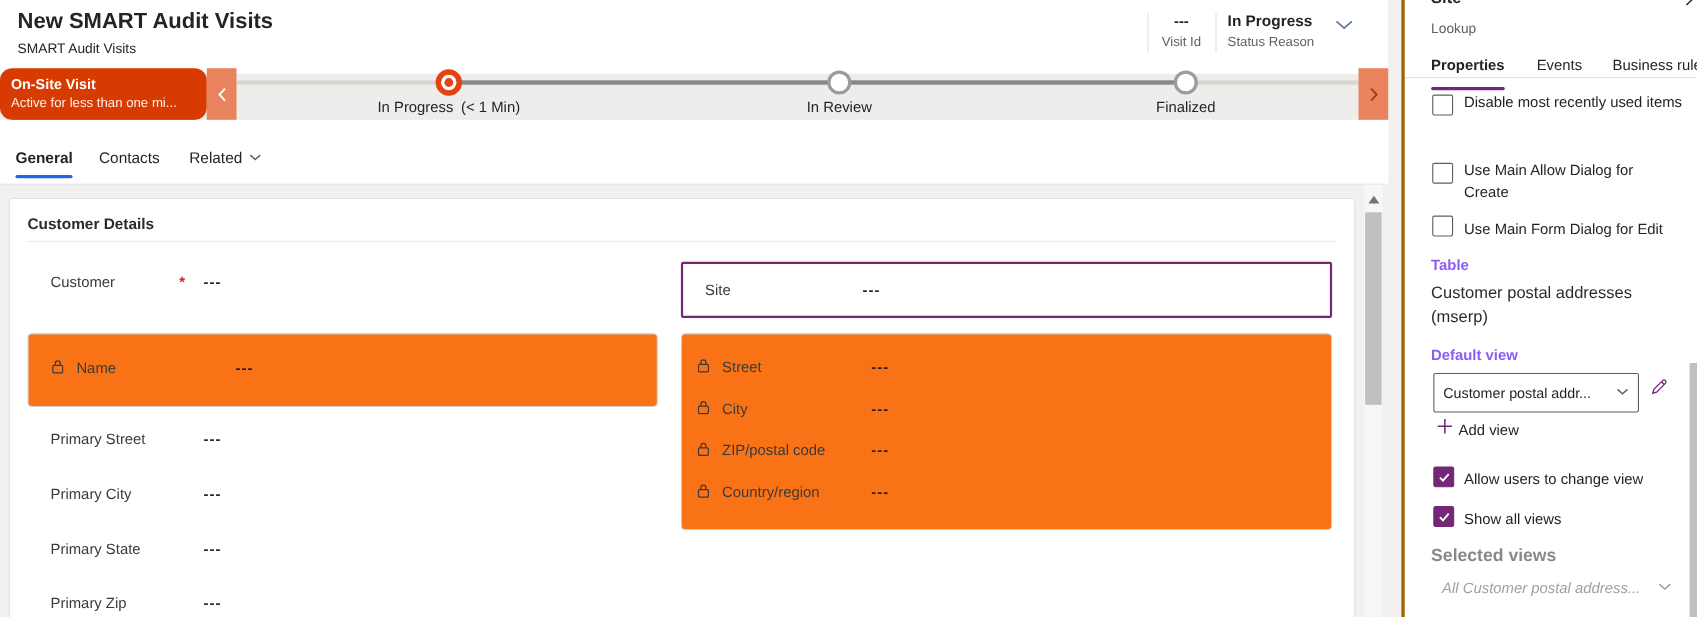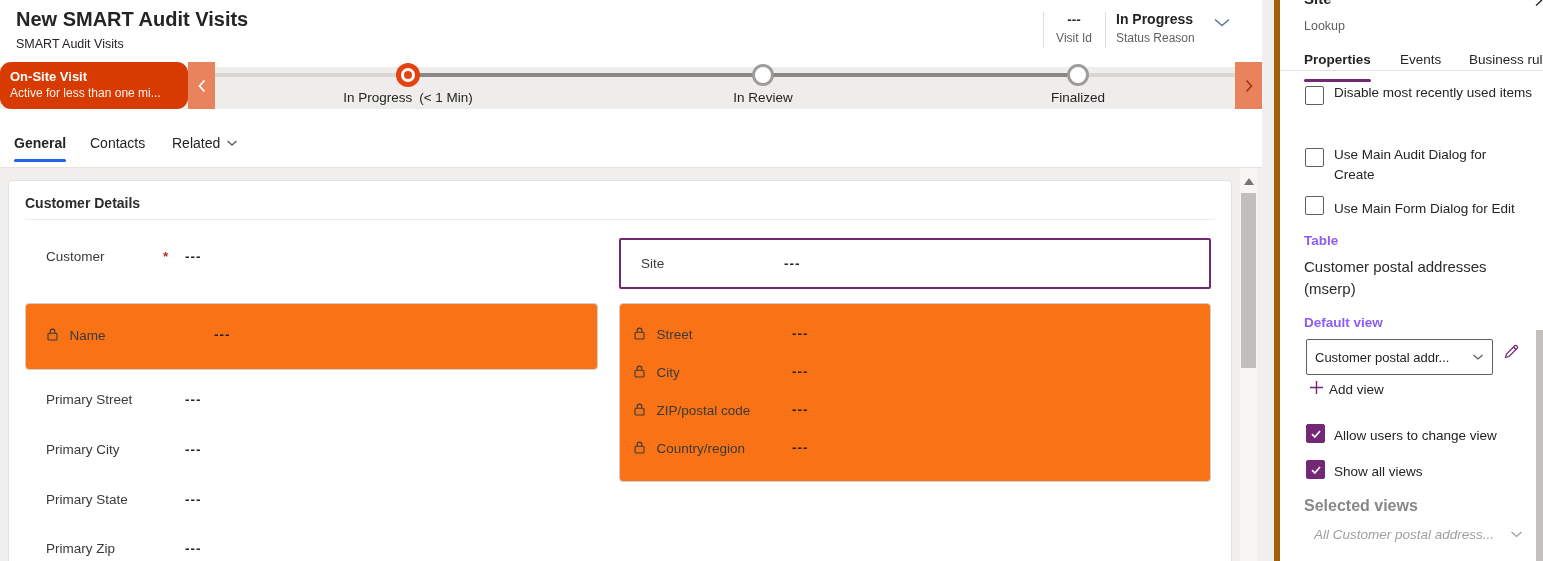--- a/index.html
+++ b/index.html
@@ -60,21 +60,21 @@
   .group-box { border:1px solid #D1CFCD; border-radius:4px; background:#f97316; }
   .name-box { left:16px; top:122px; width:573px; height:67px; }
   .addr-box { left:610px; top:122px; width:592px; height:179px; }
 
   
   .sb-track { left:1240px; top:168px; width:17px; height:393px; background:#F7F6F5; }
   .sb-arrow { left:1244px; top:178px; width:0; height:0; border-left:5px solid transparent; border-right:5px solid transparent; border-bottom:7px solid #767472; }
   .sb-thumb { left:1241px; top:193px; width:15px; height:175px; background:#C1BFBD; }
 
   
-  .panel { position:absolute; left:1274px; top:0; width:269px; height:561px; background:#fff; border-left:6px solid #a16207; overflow:hidden; }
+  .panel { position:absolute; left:1274px; top:0; width:269px; height:561px; background:#fff; border-left:3px solid #a16207; overflow:hidden; }
   .p-title { left:24px; top:-10px; font-size:15px; font-weight:700; }
   .p-collapse { left:252px; top:-7px; color:#242424; }
   .p-sub { left:24px; top:19px; font-size:12.5px; color:#616161; }
   .p-tabs-div { left:0; top:70px; width:269px; height:1px; background:#E5E3E1; }
   .ptab { top:52px; font-size:13.5px; color:#242424; cursor:pointer; white-space:nowrap; }
   .ptab.active { font-weight:700; }
   .ptab.active::after { content:""; position:absolute; left:0; right:0; bottom:-15px; height:3px; border-radius:2px; background:#742774; }
 
   .cb { width:19px; height:19px; border:1px solid #605E5C; border-radius:2px; background:#fff; cursor:pointer; }
   .cb.checked { background:#742774; border-color:#742774; display:flex; align-items:center; justify-content:center; }
@@ -257,21 +257,21 @@
 
   <span class="abs ptab active" style="left:24px">Properties</span>
   <span class="abs ptab" style="left:120px">Events</span>
   <span class="abs ptab" style="left:189px">Business rules</span>
   <div class="abs p-tabs-div"></div>
 
   <div class="abs cb" style="left:25px;top:86px"></div>
   <div class="abs cb-text" style="left:54px;top:83px;width:210px">Disable most recently used items</div>
 
   <div class="abs cb" style="left:25px;top:148px"></div>
-  <div class="abs cb-text" style="left:54px;top:145px;width:185px">Use Main Audit Dialog for Create</div>
+  <div class="abs cb-text" style="left:54px;top:145px;width:185px">Use Main Allow Dialog for Create</div>
 
   <div class="abs cb" style="left:25px;top:196px"></div>
   <div class="abs cb-text" style="left:54px;top:199px;white-space:nowrap">Use Main Form Dialog for Edit</div>
 
   <div class="abs p-label" style="left:24px;top:233px">Table</div>
   <div class="abs p-bigvalue" style="left:24px;top:256px;width:210px">Customer postal addresses (mserp)</div>
 
   <div class="abs p-label" style="left:24px;top:315px">Default view</div>
   <div class="abs dd">
     <span class="txt">Customer postal addr...</span>

